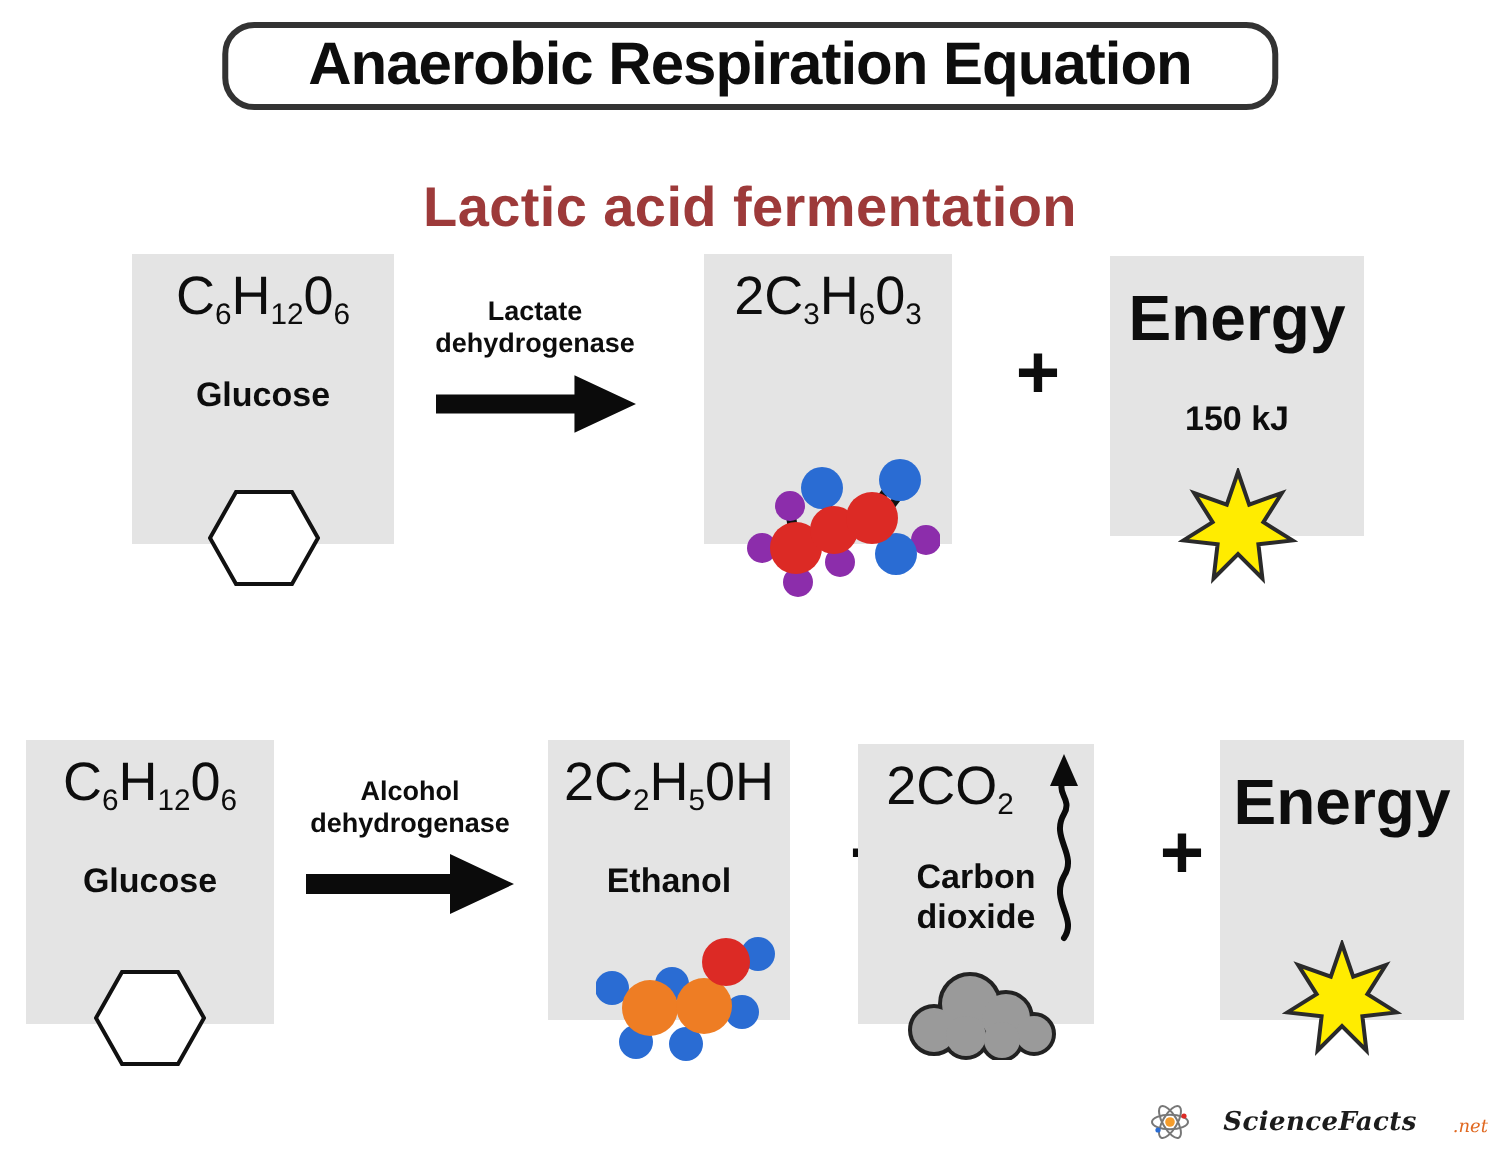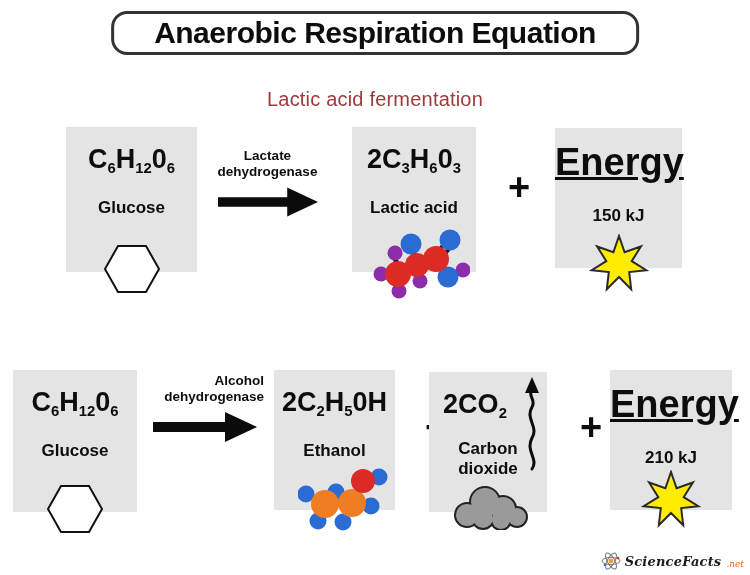--- a/index.html
+++ b/index.html
@@ -10,37 +10,37 @@
   }
   .title-box {
     position:absolute; left:50%; top:11px; transform:translateX(-50%);
     border:3px solid #333; border-radius:16px; padding:2px 40px;
     font-size:30px; font-weight:bold; white-space:nowrap; letter-spacing:-0.5px;
     background:#fff;
     text-align:right;
   }
   .sec-heading {
     position:absolute; width:100%; text-align:center;
-    font-size:20px; font-weight:normal; color:#9d3a3a; letter-spacing:0.2px;
+    font-size:28px; font-weight:bold; color:#9d3a3a; letter-spacing:0.2px;
   }
   .box { position:absolute; background:#e4e4e4; text-align:center; }
-  .formula { font-size:27px; font-weight:bold; line-height:34px; margin-top:15px; white-space:nowrap; }
+  .formula { font-size:27px; font-weight:normal; line-height:34px; margin-top:4px; white-space:nowrap; }
   .sub { font-size:0.55em; position:relative; top:0.34em; }
   .box-label { font-size:17px; font-weight:bold; margin-top:18px; line-height:20px; }
   .enzyme { position:absolute; text-align:center; }
   .enzyme-line { font-size:13.5px; font-weight:bold; line-height:16px; }
   .rxn-arrow { margin-top:5px; display:block; margin-left:auto; margin-right:auto; }
   .plus { position:absolute; font-size:38px; font-weight:bold; text-align:center; }
   .abs { position:absolute; }
   .cx { left:50%; transform:translateX(-50%); }
-  .energy-title { font-size:38px; font-weight:bold; margin-top:13px;text-decoration:underline; }
+  .energy-title { font-size:32px; font-weight:bold; margin-top:13px; }
   .energy-value { font-size:17px; font-weight:bold; margin-top:22px; }
   .co2-formula { padding-right:26px; }
   .co2-label { width:92px; margin:14px auto 16px; }
-  .logo { position:absolute; right:6px; bottom:4px; display:flex; align-items:center; gap:4px; }
+  .logo { position:absolute; right:6px; bottom:4px; display:flex; align-items:center; gap:17px; }
   .logo-text {
     font-family:"DejaVu Serif","Liberation Serif",serif; font-style:italic; font-weight:bold;
     font-size:13px; color:#1c1c1c; letter-spacing:0.2px;
   }
   .logo-suffix {
     font-family:"DejaVu Serif","Liberation Serif",serif; font-style:italic;
     font-size:9px; color:#e06820; margin-left:1px; align-self:flex-end; padding-bottom:2px;
   }
   svg { display:block; }
 </style>
@@ -66,21 +66,20 @@
   <div class="enzyme" style="left:215px; top:148px; width:105px;">
     <div class="enzyme-line">Lactate</div>
     <div class="enzyme-line">dehydrogenase</div>
     <svg class="rxn-arrow" width="100" height="34" viewBox="0 0 104 34">
       <polygon points="0,12 72,12 72,2 104,17 72,32 72,22 0,22" fill="#0b0b0b"></polygon>
     </svg>
   </div>
 
   <div class="box" style="left:352px; top:127px; width:124px; height:145px;">
     <div class="formula"><span>2C</span><span class="sub">3</span><span>H</span><span class="sub">6</span><span>0</span><span class="sub">3</span></div>
-    <div class="box-label">Lactic acid</div>
     <svg class="abs" style="left:6px; top:100px;" width="112" height="88" viewBox="0 0 112 88">
       <g stroke="#111" stroke-width="5" stroke-linecap="round">
         <line x1="40" y1="47" x2="59" y2="38"></line>
         <line x1="59" y1="38" x2="78" y2="32"></line>
         <line x1="59" y1="38" x2="53" y2="18"></line>
         <line x1="78" y1="32" x2="90" y2="50"></line>
         <line x1="90" y1="50" x2="105" y2="43"></line>
         <line x1="40" y1="47" x2="37" y2="28"></line>
         <line x1="40" y1="47" x2="23" y2="47"></line>
         <line x1="40" y1="47" x2="41" y2="64"></line>
@@ -122,21 +121,21 @@
 
 
   <div class="box" style="left:13px; top:370px; width:124px; height:142px;">
     <div class="formula"><span>C</span><span class="sub">6</span><span>H</span><span class="sub">12</span><span>0</span><span class="sub">6</span></div>
     <div class="box-label">Glucose</div>
     <svg class="abs cx" style="top:114px;" width="56" height="50" viewBox="0 0 56 50">
       <polygon points="14,2 42,2 55,25 42,48 14,48 1,25" fill="#ffffff" stroke="#111" stroke-width="2"></polygon>
     </svg>
   </div>
 
-  <div class="enzyme" style="left:146px; top:373px; width:118px;text-align:right;">
+  <div class="enzyme" style="left:146px; top:388px; width:118px;">
     <div class="enzyme-line">Alcohol</div>
     <div class="enzyme-line">dehydrogenase</div>
     <svg class="rxn-arrow" width="112" height="34" viewBox="0 0 104 34">
       <polygon points="0,12 72,12 72,2 104,17 72,32 72,22 0,22" fill="#0b0b0b"></polygon>
     </svg>
   </div>
 
   <div class="box" style="left:274px; top:370px; width:121px; height:140px;">
     <div class="formula"><span>2C</span><span class="sub">2</span><span>H</span><span class="sub">5</span><span>0H</span></div>
     <div class="box-label">Ethanol</div>
@@ -193,21 +192,20 @@
         <circle cx="32" cy="36" r="10"></circle>
         <circle cx="50" cy="38" r="9"></circle>
       </g>
     </svg>
   </div>
 
   <div class="plus" style="left:576px; top:406px; width:30px;">+</div>
 
   <div class="box" style="left:610px; top:370px; width:122px; height:140px;">
     <div class="energy-title">Energy</div>
-    <div class="energy-value">210 kJ</div>
     <svg class="abs cx" style="top:100px;" width="60" height="58" viewBox="0 0 60 58">
       <polygon points="30,2 35.6,18.3 51.9,12.5 42.7,27.1 57.3,36.2 40.2,38.1 42.2,55.2 30,43 17.8,55.2 19.8,38.1 2.7,36.2 17.3,27.1 8.1,12.5 24.4,18.3" fill="#ffec00" stroke="#2a2a2a" stroke-width="2"></polygon>
     </svg>
   </div>
 
   <div class="logo">
     <svg width="20" height="20" viewBox="0 0 20 20">
       <g fill="none" stroke="#777" stroke-width="1">
         <ellipse cx="10" cy="10" rx="9" ry="3.6"></ellipse>
         <ellipse cx="10" cy="10" rx="9" ry="3.6" transform="rotate(60 10 10)"></ellipse>

